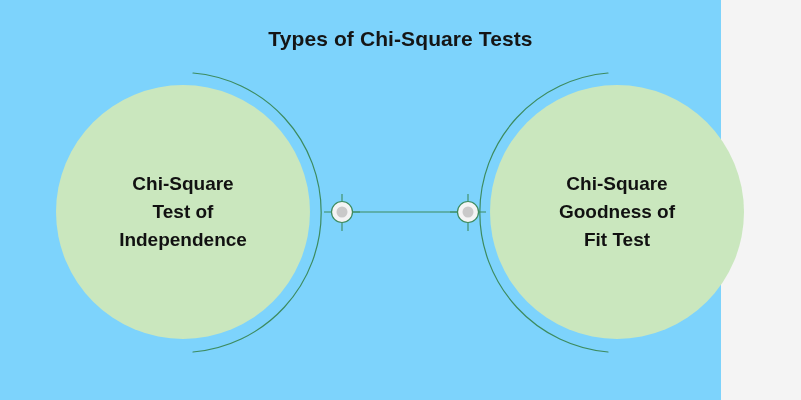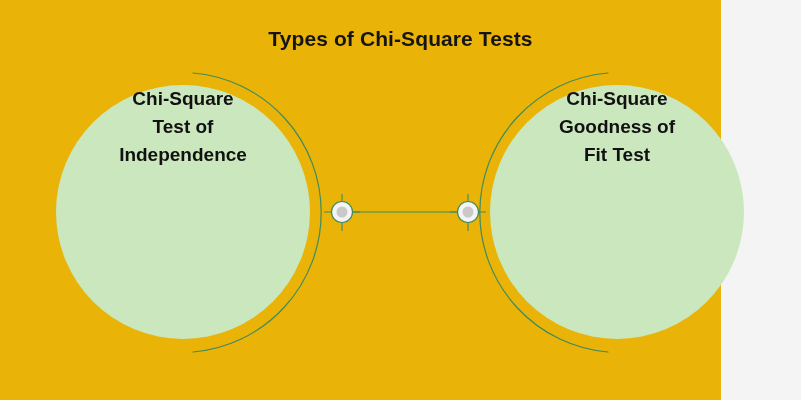--- a/index.html
+++ b/index.html
@@ -12,21 +12,21 @@
     height: 400px;
     background: #f4f4f4;
     font-family: "Liberation Sans", sans-serif;
     overflow: hidden;
   }
 
   #diagram-canvas {
     position: relative;
     width: 721px;
     height: 400px;
-    background: #eab308;
+    background: #7dd3fc;
   }
 
   
   #page-title {
     position: absolute;
     left: 0;
     top: 26px;
     width: 801px;
     text-align: center;
     font-size: 21px;
@@ -46,21 +46,21 @@
   }
 
   
   .node-circle {
     position: absolute;
     width: 254px;
     height: 254px;
     border-radius: 50%;
     background: #cae7be;
     display: flex;
-    align-items: flex-start;
+    align-items: center;
     justify-content: center;
     top: 85px;
   }
   #circle-left  { left: 56px; }
   #circle-right { left: 490px; }
 
   .node-label {
     text-align: center;
     font-size: 19px;
     font-weight: bold;

